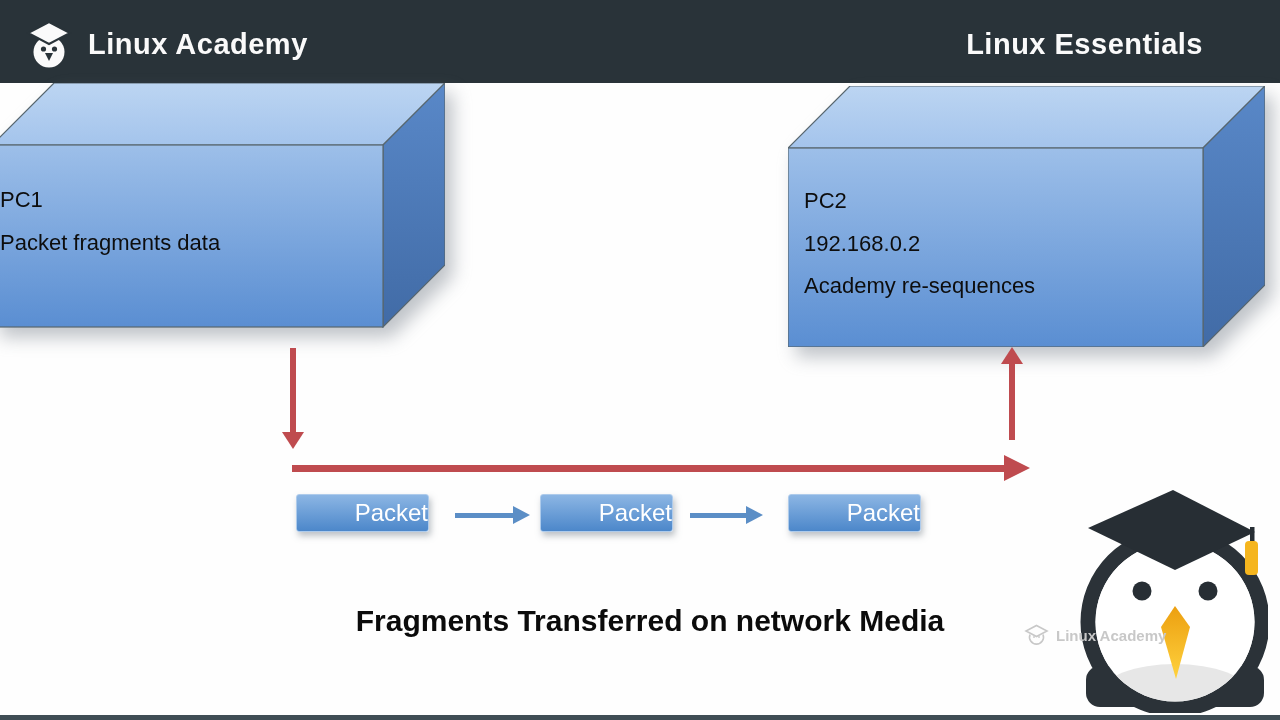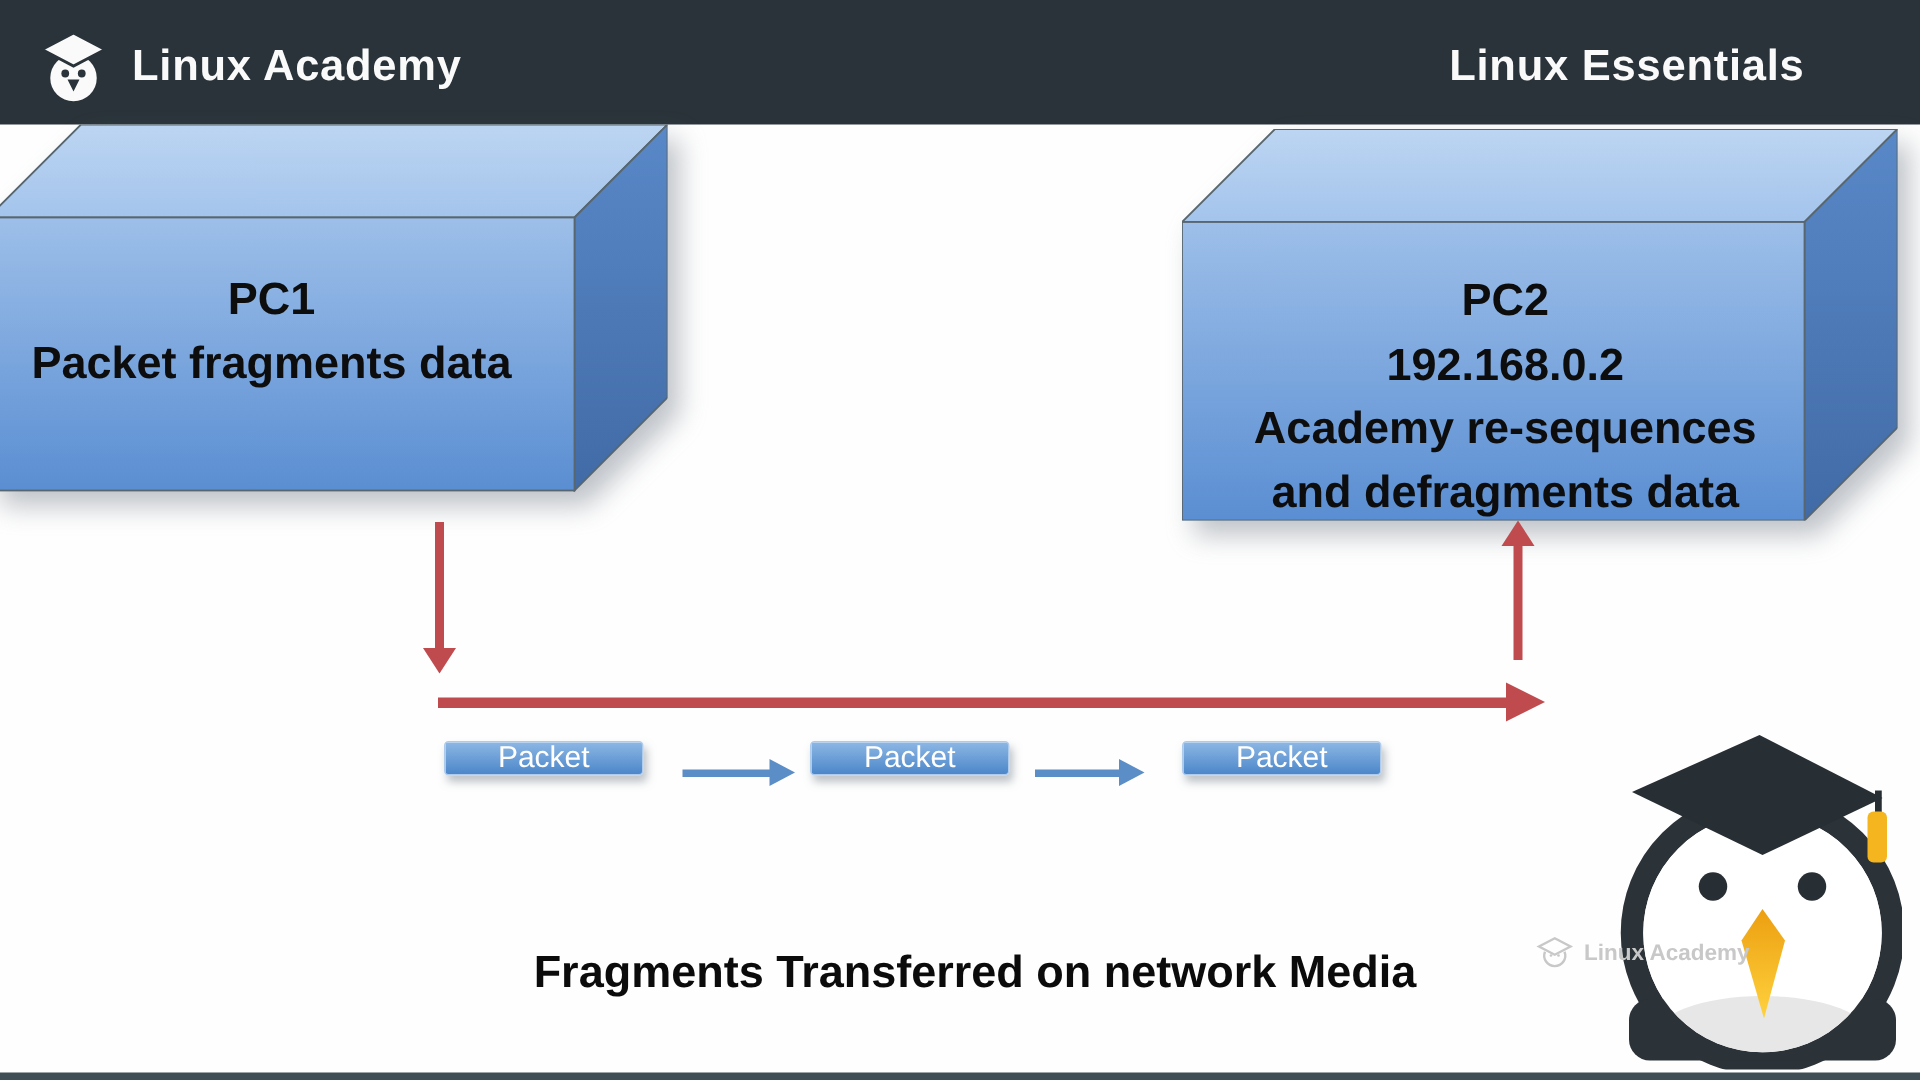--- a/index.html
+++ b/index.html
@@ -21,53 +21,53 @@
   .brand-name, .course-name {
     color:#fafafa; font-size:29px; font-weight:700; letter-spacing:0.5px;
   }
 
   
   .pcbox { position:absolute; filter:drop-shadow(8px 10px 9px rgba(115,125,135,0.45)); }
   .pcbox-1 { left:-8px; top:83px; }
   .pcbox-2 { left:788px; top:86px; }
 
   .pc-label {
-    position:absolute; color:#0d0d0d; font-weight:700;
-    font-size:30px; line-height:43px; text-align:center;
+    position:absolute; color:#0d0d0d; font-weight:400;
+    font-size:22px; line-height:43px; 
   }
   .pc1-label { left:0px; top:178px; width:376px; padding-right:14px; }
   .pc2-label { left:788px; top:180px; width:415px; line-height:42.5px; padding-left:16px; }
 
   
   .red { background:#bf4b4f; }
   .v-line { position:absolute; width:6px; }
   .h-line { position:absolute; height:7px; }
   .tri { position:absolute; width:0; height:0; }
   .tri-down { border-left:11px solid transparent; border-right:11px solid transparent; border-top:17px solid #bf4b4f; }
   .tri-up   { border-left:11px solid transparent; border-right:11px solid transparent; border-bottom:17px solid #bf4b4f; }
   .tri-right-red  { border-top:13px solid transparent; border-bottom:13px solid transparent; border-left:26px solid #bf4b4f; }
 
   
   .blue-line { position:absolute; height:5px; background:#5b8ec6; top:513px; }
   .tri-right-blue { border-top:9px solid transparent; border-bottom:9px solid transparent; border-left:17px solid #5b8ec6; top:506px; }
 
   
   .packet {
-    position:absolute; top:494px; width:133px; height:23px;
+    position:absolute; top:494px; width:133px; height:38px;
     background:linear-gradient(#8cb6e4, #4c87ca);
     border:1px solid #aecbeb; border-radius:3px;
-    color:#ffffff; font-size:20px;
-    display:flex; align-items:center; justify-content:center;
+    color:#ffffff; font-size:24px;
+    display:flex; align-items:center; justify-content:flex-end;
     box-shadow:2px 4px 6px rgba(125,135,145,0.5);
   }
 
   
   .caption {
     position:absolute; left:290px; top:604px; width:720px;
-    text-align:center; color:#0b0b0b; font-size:30px; font-weight:700;margin-top:28px;
+    text-align:center; color:#0b0b0b; font-size:30px; font-weight:700;
   }
 
   
   .mascot { position:absolute; left:1078px; top:483px; }
   .watermark {
     position:absolute; left:1024px; top:624px; z-index:5;
     display:flex; align-items:center; gap:7px;
     color:#c8c8c8; font-size:15px; font-weight:700;
   }
 
@@ -117,21 +117,20 @@
 
 <svg class="pcbox pcbox-2" width="477" height="261" viewBox="0 0 477 261">
   <polygon points="62,0 477,0 415,62 0,62" fill="url(#top1)" stroke="#58676f" stroke-width="1.2"></polygon>
   <polygon points="415,62 477,0 477,199 415,261" fill="url(#right1)" stroke="#58676f" stroke-width="1.2"></polygon>
   <rect x="0" y="62" width="415" height="199" fill="url(#front1)" stroke="#58676f" stroke-width="1.2"></rect>
 </svg>
 <div class="pc-label pc2-label">
   <div>PC2</div>
   <div>192.168.0.2</div>
   <div>Academy re-sequences</div>
-  <div>and defragments data</div>
 </div>
 
 <div class="v-line red" style="left:290px; top:348px; height:86px;"></div>
 <div class="tri tri-down" style="left:282px; top:432px;"></div>
 
 <div class="h-line red" style="left:292px; top:465px; width:713px;"></div>
 <div class="tri tri-right-red" style="left:1004px; top:455px;"></div>
 
 <div class="v-line red" style="left:1009px; top:362px; height:78px;"></div>
 <div class="tri tri-up" style="left:1001px; top:347px;"></div>

